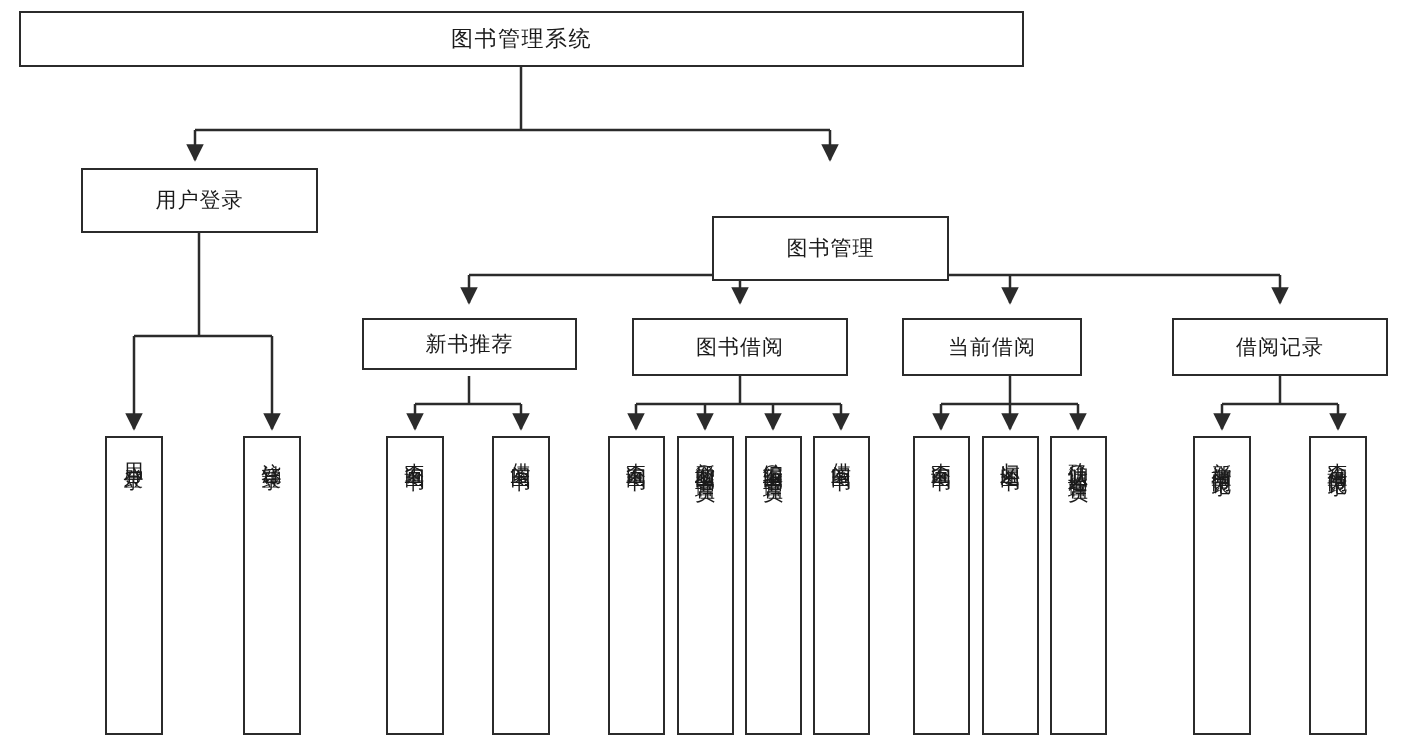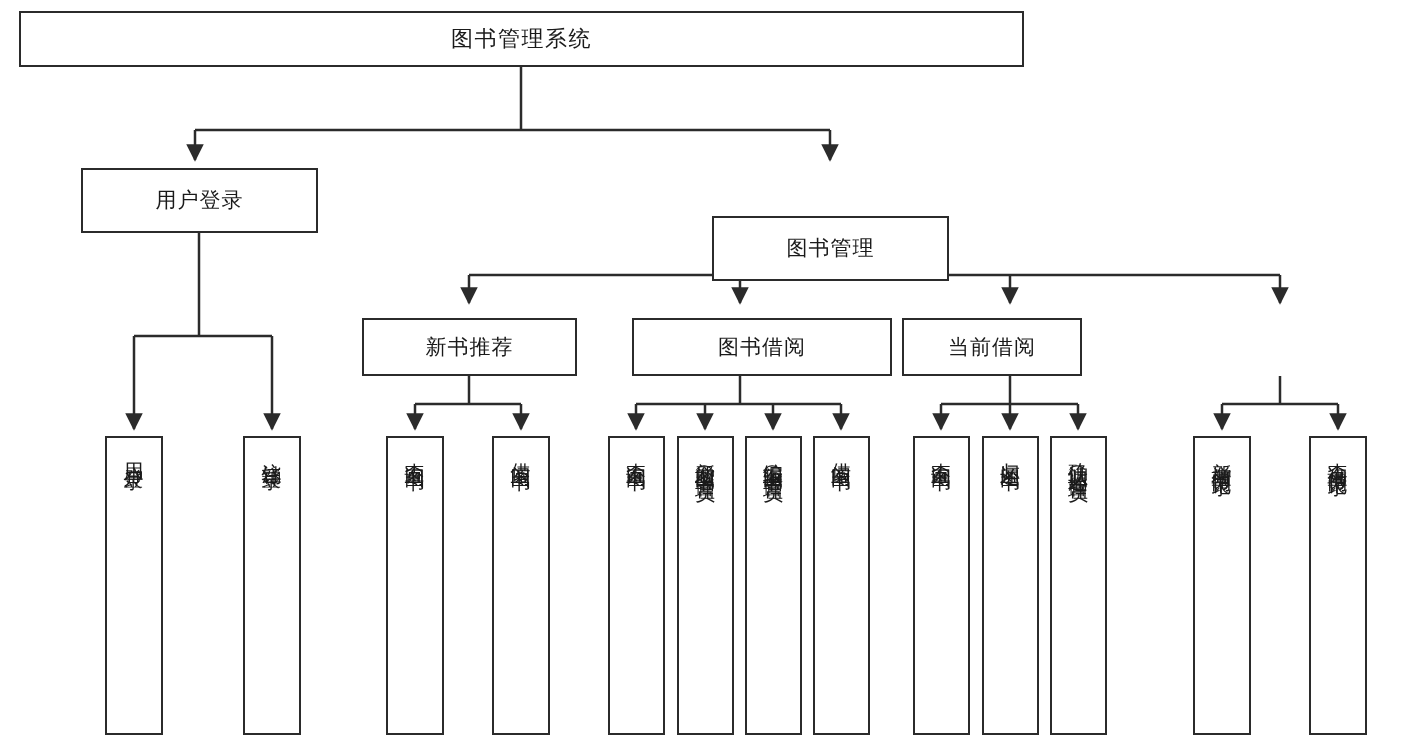--- a/index.html
+++ b/index.html
@@ -141,29 +141,32 @@
     <span class="node-label">图书管理系统</span>
   </div>
 
   <div class="node horiz" style="left:81px; top:168px; width:237px; height:65px;">
     <span class="node-label">用户登录</span>
   </div>
   <div class="node horiz" style="left:712px; top:168px; width:237px; height:65px;margin-top:48px;">
     <span class="node-label">图书管理</span>
   </div>
 
-  <div class="node horiz" style="left:362px; top:318px; width:215px; height:58px;">
+  <div class="node horiz" style="left:362px; top:318px; width:215px; height:52px;">
     <span class="node-label">新书推荐</span>
   </div>
-  <div class="node horiz" style="left:632px; top:318px; width:260px; height:58px;">
+  <div class="node horiz" style="left:632px; top:318px; width:216px; height:58px;">
     <span class="node-label">图书借阅</span>
   </div>
   <div class="node horiz" style="left:902px; top:318px; width:180px; height:58px;">
     <span class="node-label">当前借阅</span>
   </div>
+  <div class="node horiz" style="left:1172px; top:318px; width:216px; height:58px;">
+    <span class="node-label">借阅记录</span>
+  </div>
 
   <div class="node vert" style="left:105px; top:436px; width:58px; height:299px;">
     <span class="node-label">用户登录</span>
   </div>
   <div class="node vert" style="left:243px; top:436px; width:58px; height:299px;">
     <span class="node-label">注销登录</span>
   </div>
 
   <div class="node vert" style="left:386px; top:436px; width:58px; height:299px;">
     <span class="node-label">查询图书</span>

